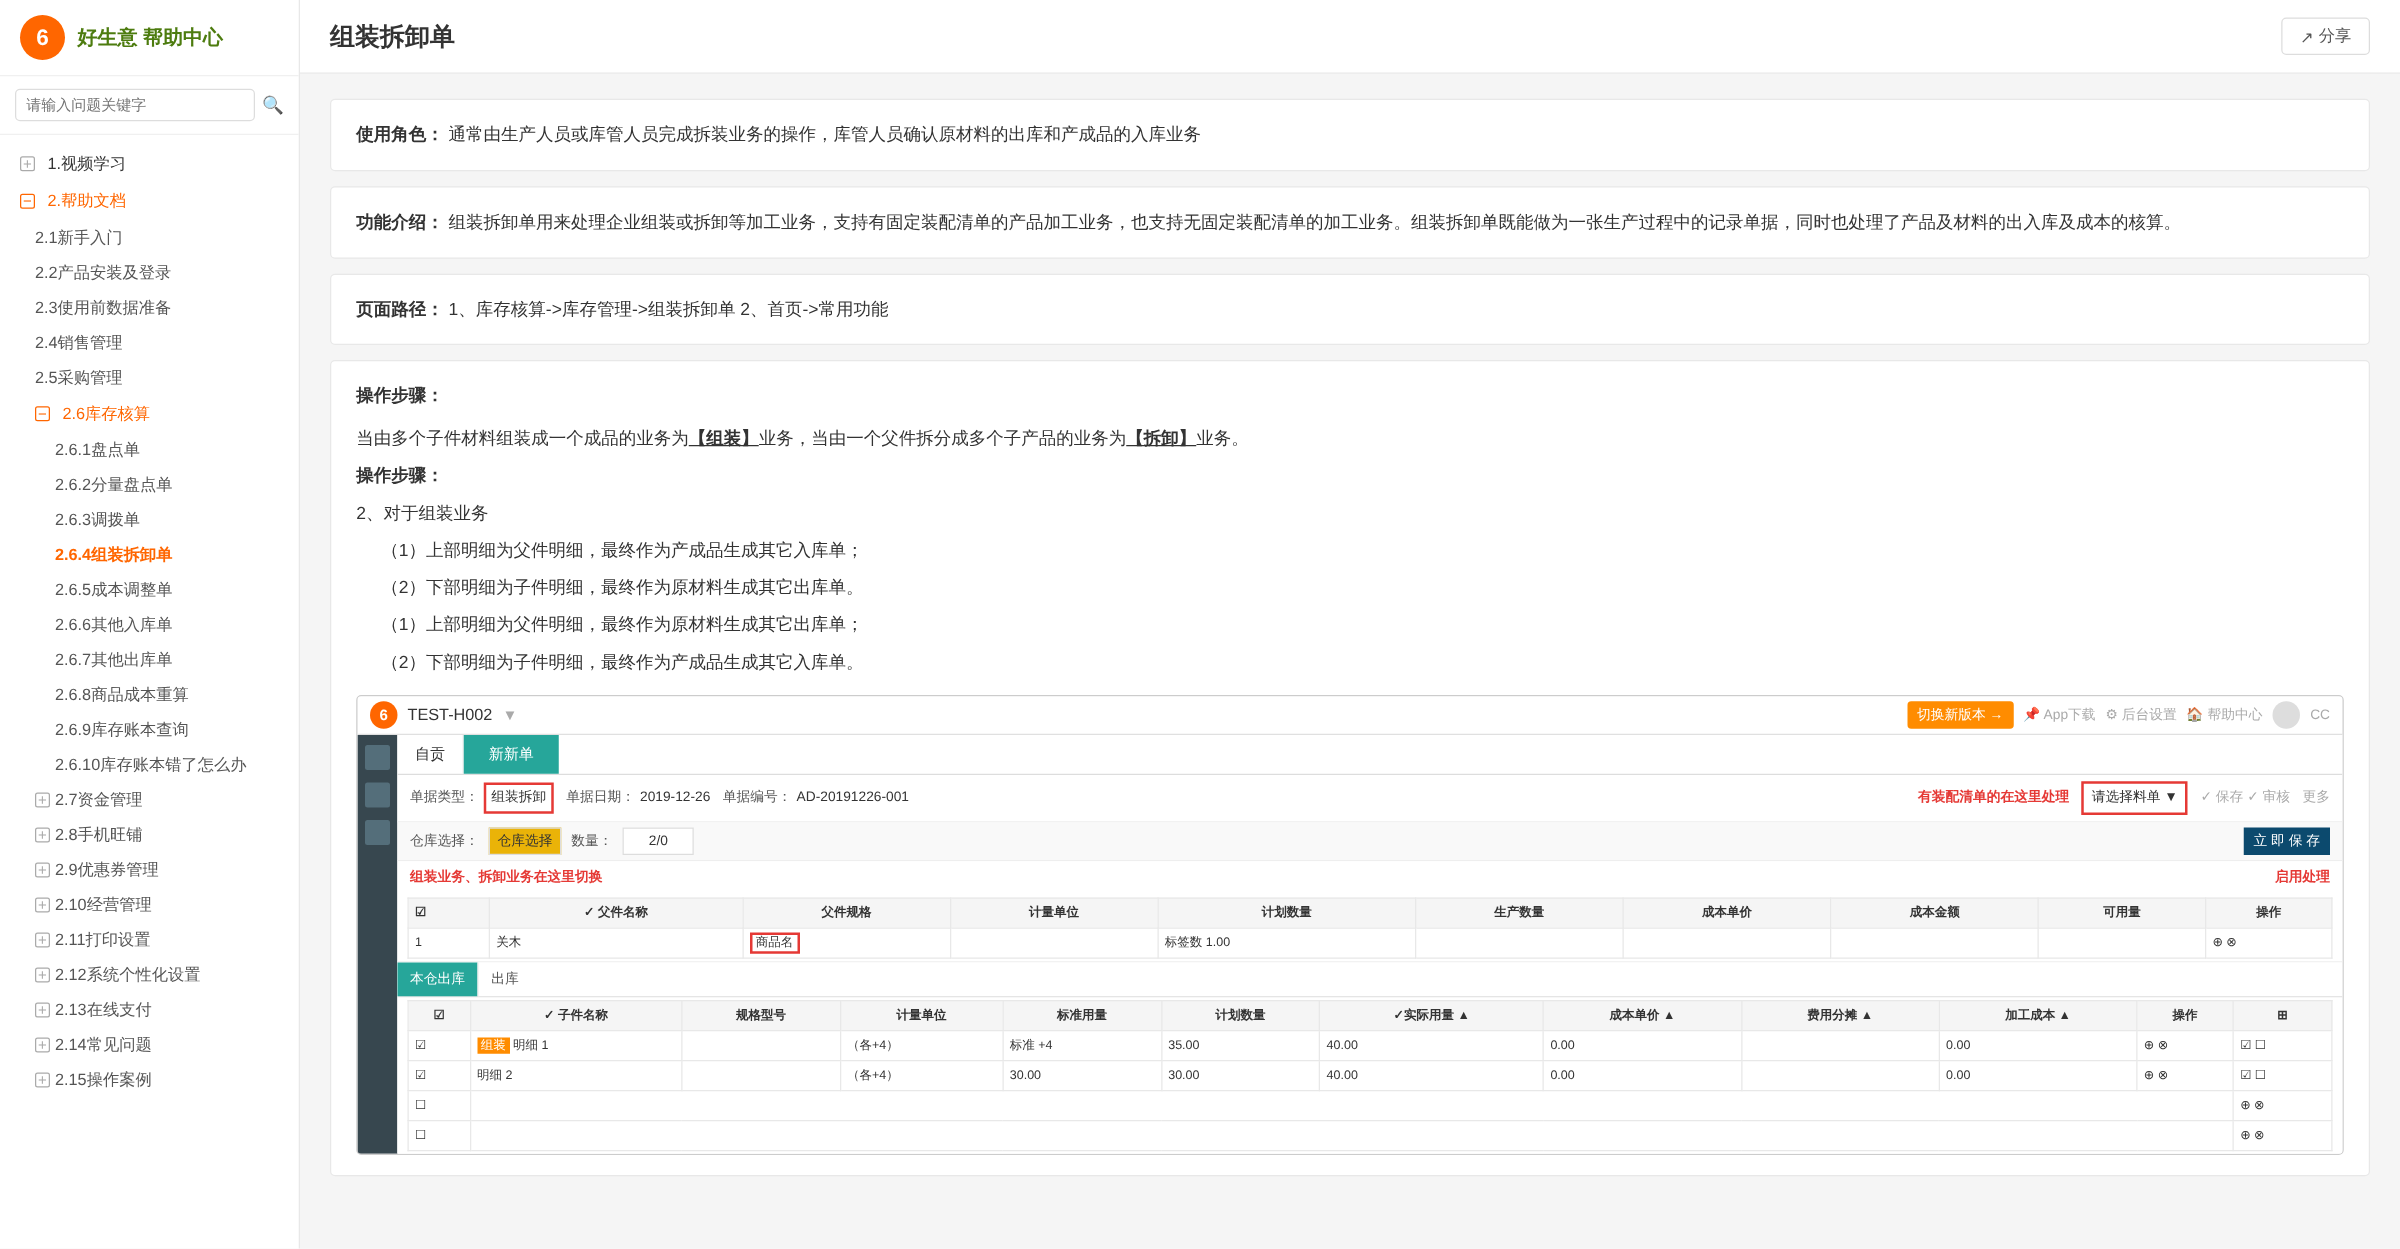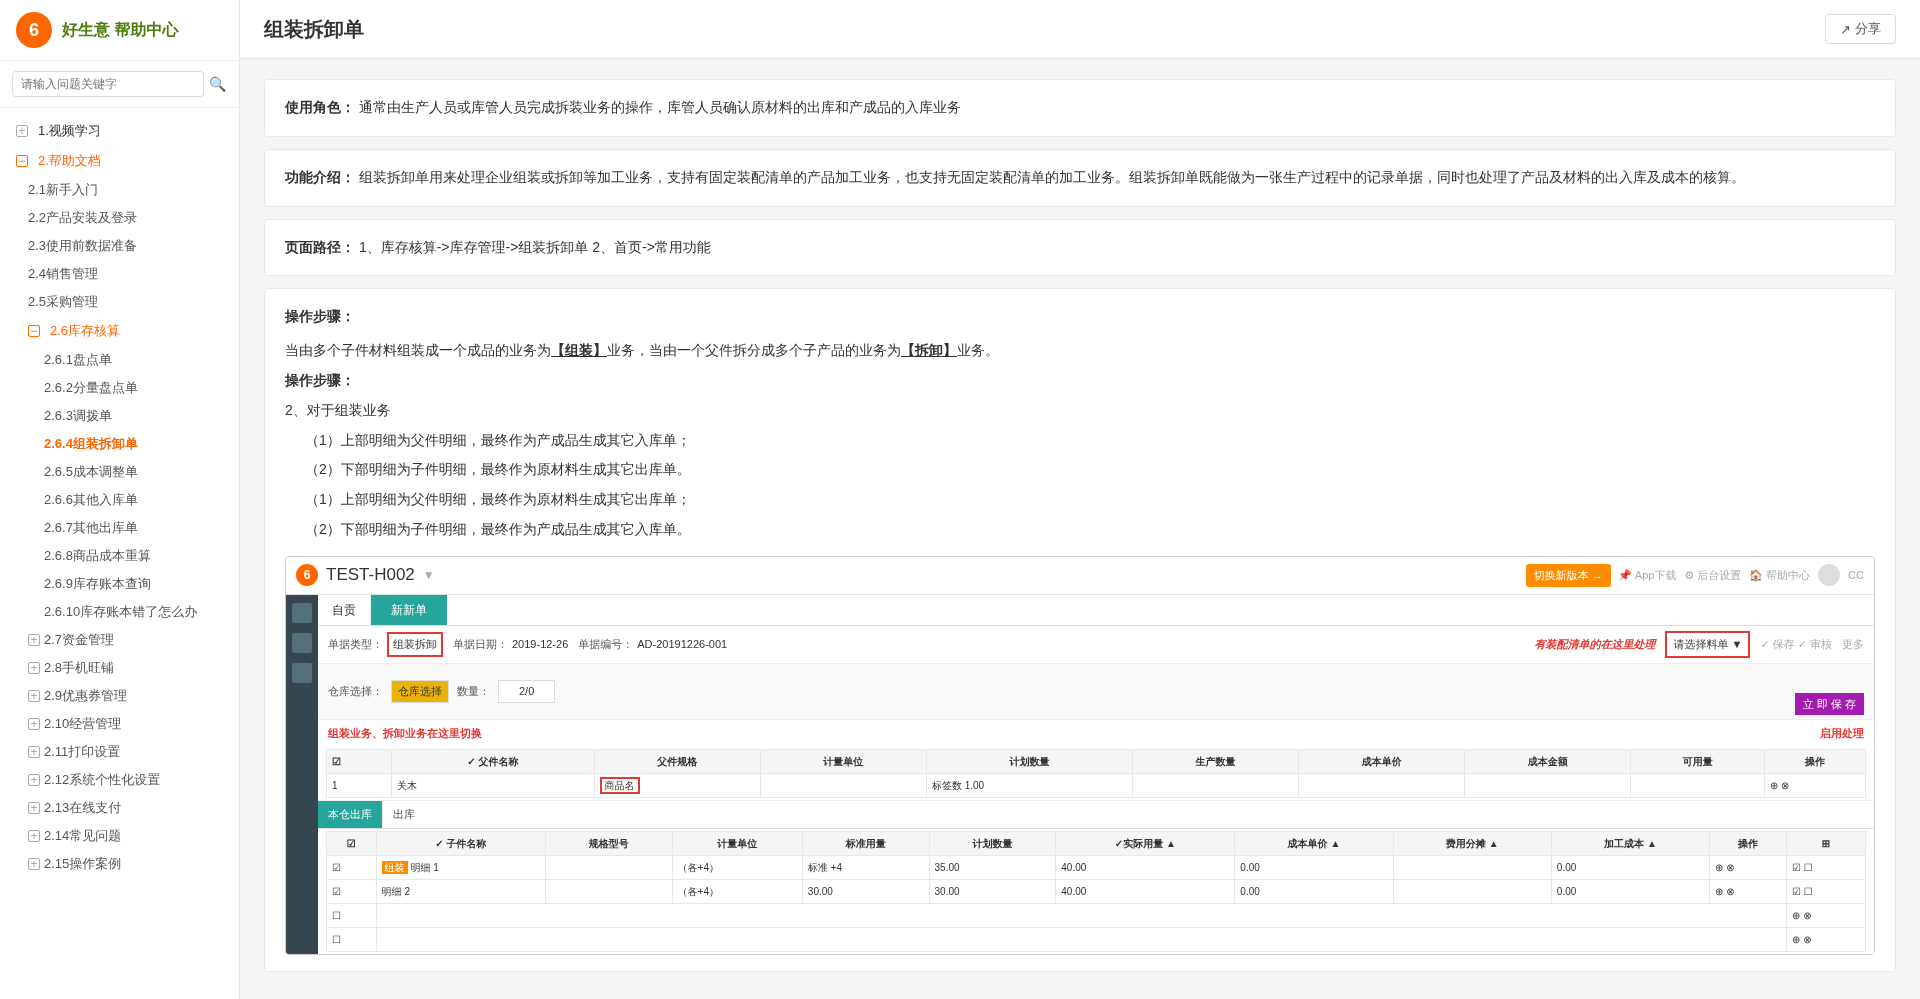--- a/index.html
+++ b/index.html
@@ -159,21 +159,21 @@
       </div>
       <div class="indent-1">
         <p>（1）上部明细为父件明细，最终作为原材料生成其它出库单；</p>
         <p>（2）下部明细为子件明细，最终作为产成品生成其它入库单。</p>
       </div>
 
       <div style="margin-top:14px; border:1px solid #ccc; border-radius:4px; overflow:hidden; background:#f0f0f0; position:relative;">
 
         <div style="background:#fff; padding:4px 10px; display:flex; align-items:center; gap:8px; border-bottom:1px solid #e0e0e0;">
           <div style="width:22px;height:22px;background:#ff6600;border-radius:50%;display:flex;align-items:center;justify-content:center;color:#fff;font-size:12px;font-weight:bold;">6</div>
-          <span style="font-size:17px;color:#333;">TEST-H002</span>
+          <span style="font-size:13px;color:#333;">TEST-H002</span>
           <span style="color:#aaa;font-size:12px;">▼</span>
           <span style="margin-left:auto;"></span>
           <span style="background:#ff8c00;color:#fff;padding:2px 8px;border-radius:3px;font-size:11px;cursor:pointer;">切换新版本 →</span>
           <span style="font-size:11px;color:#aaa;">📌 App下载</span>
           <span style="font-size:11px;color:#aaa;">⚙ 后台设置</span>
           <span style="font-size:11px;color:#aaa;">🏠 帮助中心</span>
           <div style="width:22px;height:22px;background:#ddd;border-radius:50%;"></div>
           <span style="font-size:11px;color:#aaa;">CC</span>
         </div>
 
@@ -198,32 +198,32 @@
                 <span style="border:2px solid #e53935;padding:1px 4px;font-size:11px;">组装拆卸</span>
               </div>
               <div style="display:flex;align-items:center;gap:4px;">
                 <span style="font-size:11px;color:#555;">单据日期：</span>
                 <span style="font-size:11px;">2019-12-26</span>
               </div>
               <div style="display:flex;align-items:center;gap:4px;">
                 <span style="font-size:11px;color:#555;">单据编号：</span>
                 <span style="font-size:11px;">AD-20191226-001</span>
               </div>
-              <span style="margin-left:auto;color:#e53935;font-size:11px;font-weight:bold;font-style:italic;">有装配清单的在这里处理</span>
+              <span style="margin-left:auto;color:#e53935;font-size:11px;font-weight:bold;">有装配清单的在这里处理</span>
               <span style="border:2px solid #e53935;padding:2px 6px;font-size:11px;color:#333;cursor:pointer;">请选择料单 ▼</span>
               <span style="font-size:11px;color:#aaa;">✓ 保存 ✓ 审核</span>
               <span style="font-size:11px;color:#aaa;">更多</span>
             </div>
 
             <div style="padding:4px 10px;background:#f9f9f9;border-bottom:1px solid #eee;display:flex;align-items:center;gap:8px;">
               <span style="font-size:11px;color:#555;">仓库选择：</span>
               <span style="border:1px solid #ddd;padding:1px 6px;font-size:11px;background:#eab308;">仓库选择</span>
               <span style="font-size:11px;color:#555;">数量：</span>
               <span style="font-size:11px;border:1px solid #ddd;padding:1px 20px;background:#fff;">2/0</span>
-              <span style="margin-left:auto;background:#a21caf;color:#fff;padding:2px 8px;font-size:11px;cursor:pointer;margin-top:25px;">立 即 保 存</span>
+              <span style="margin-left:auto;background:#0c4a6e;color:#fff;padding:2px 8px;font-size:11px;cursor:pointer;">立 即 保 存</span>
             </div>
 
             <div style="padding:4px 10px;display:flex;align-items:center;gap:40px;background:#fff;">
               <span style="color:#e53935;font-size:11px;font-weight:bold;">组装业务、拆卸业务在这里切换</span>
               <span style="margin-left:auto;color:#e53935;font-size:11px;font-weight:bold;">启用处理</span>
             </div>
 
             <div style="padding:2px 8px;background:#fff;border-bottom:1px solid #eee;">
               <table style="width:100%;border-collapse:collapse;font-size:10px;">
                 <thead>

